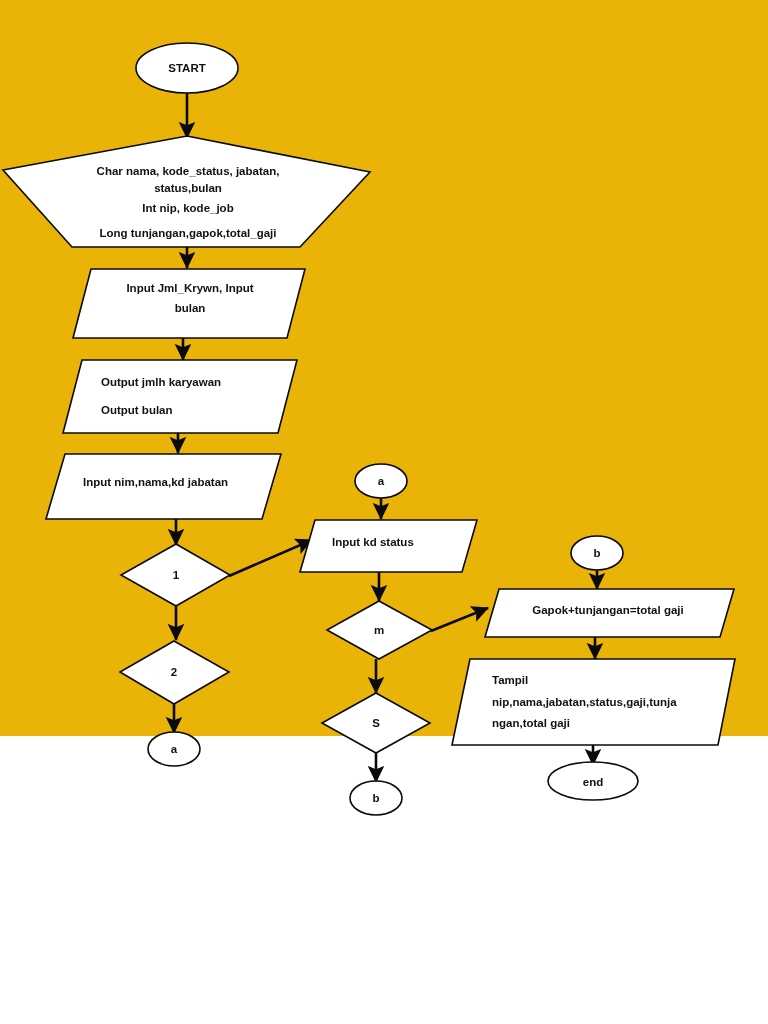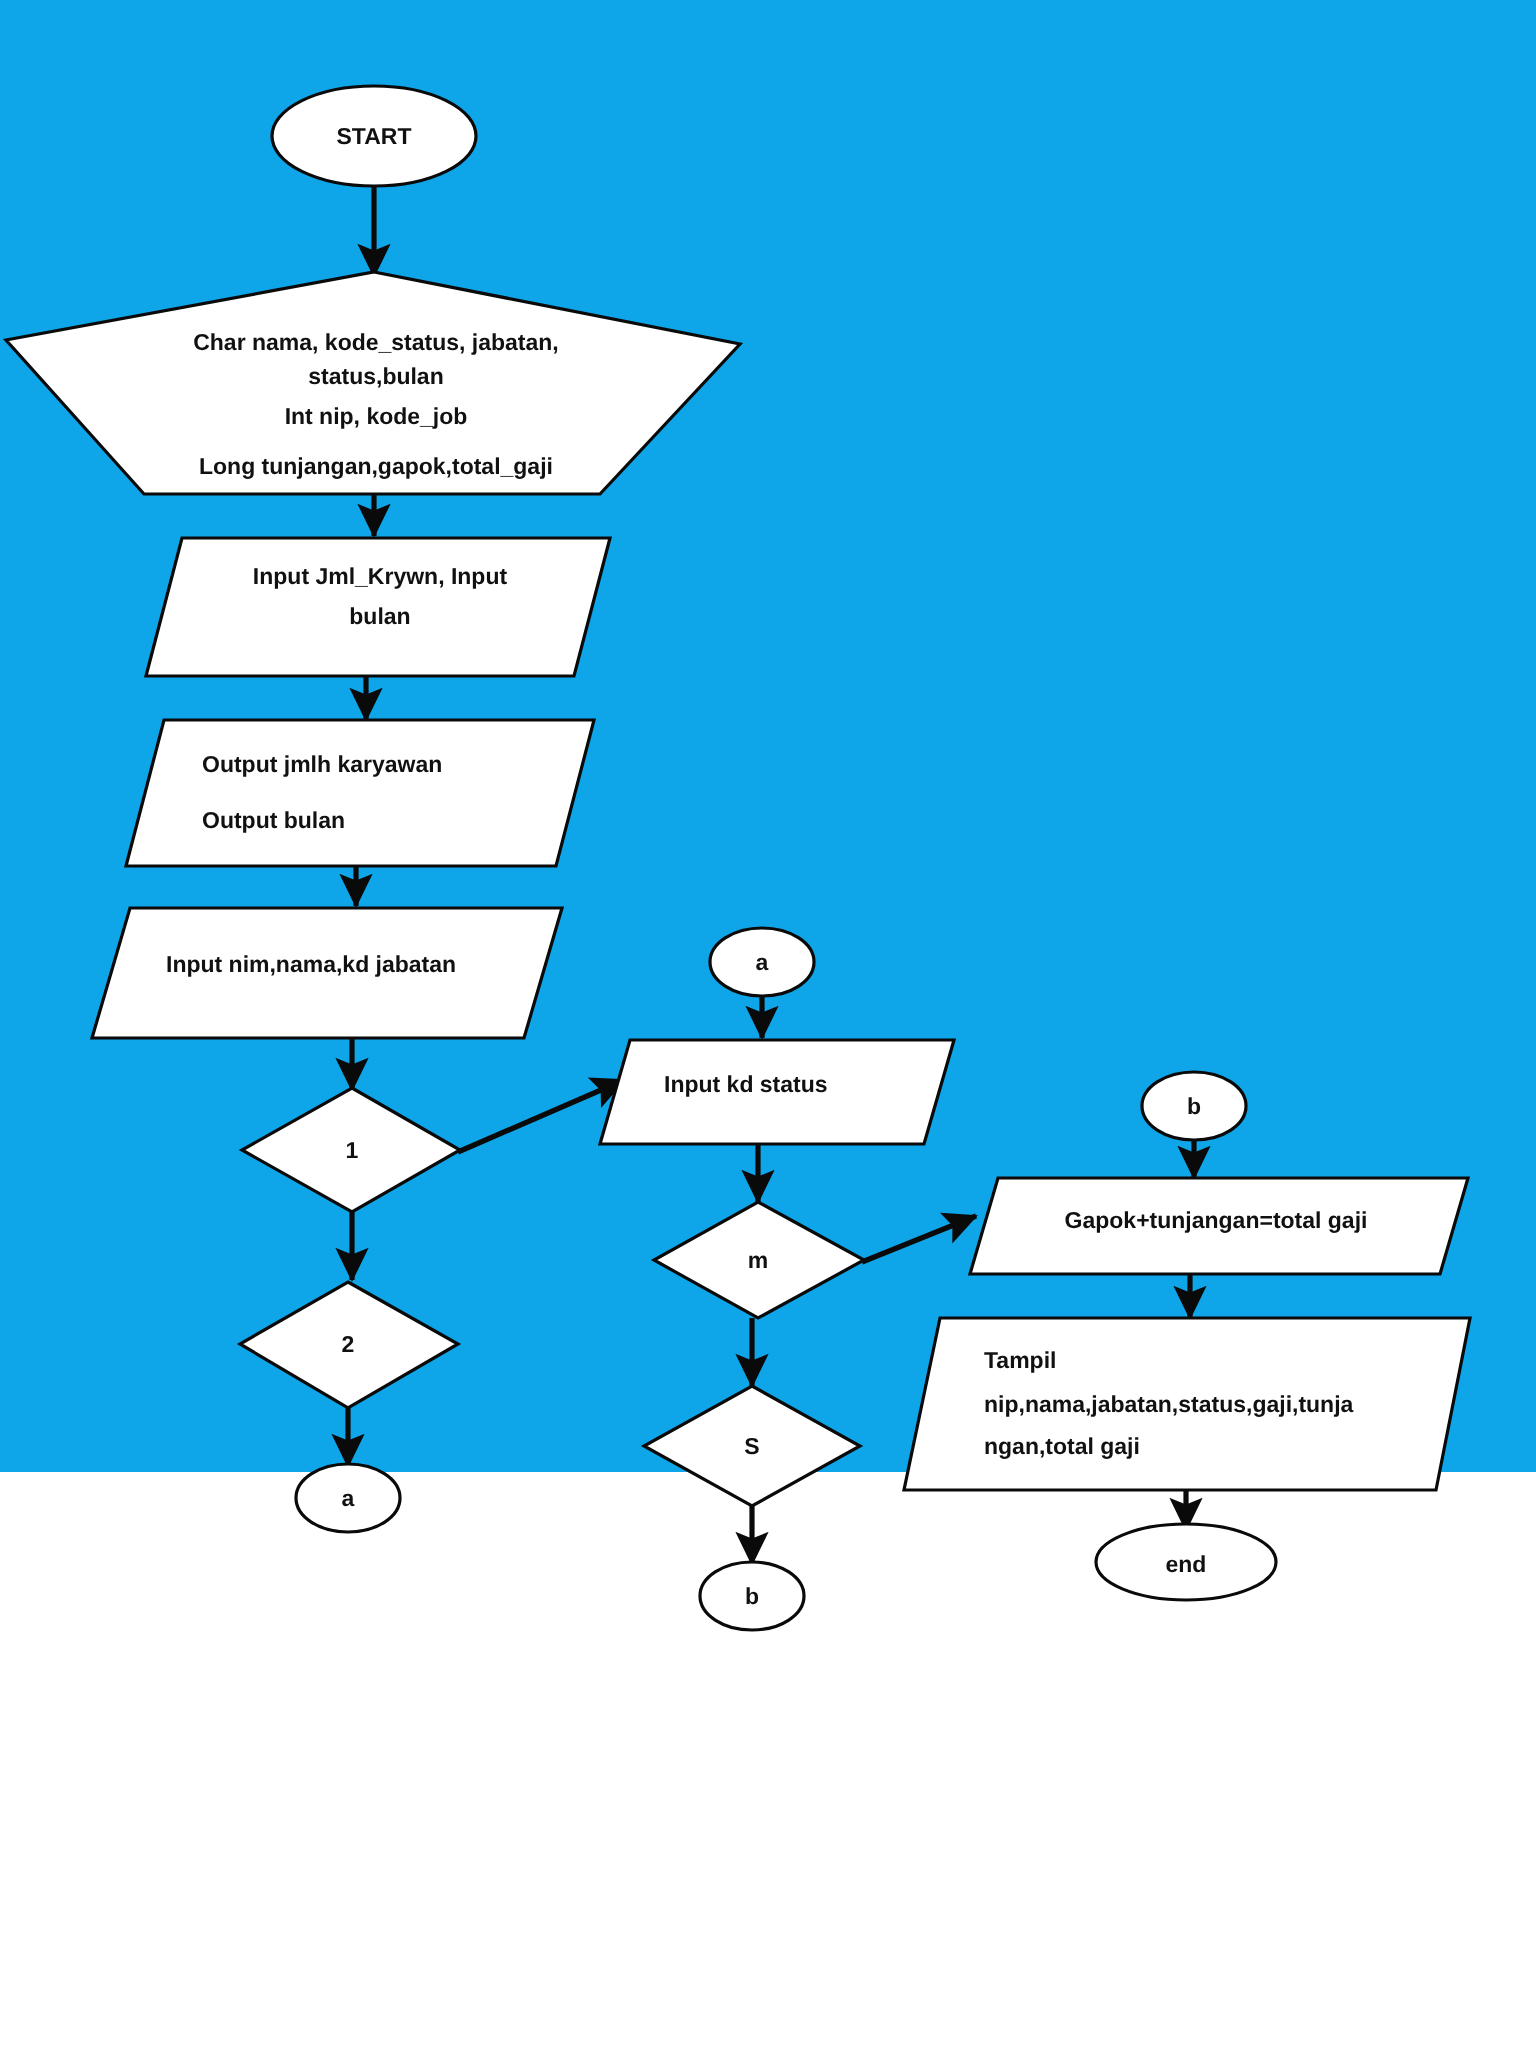--- a/index.html
+++ b/index.html
@@ -11,21 +11,21 @@
   body {
     width: 768px;
     height: 1024px;
     font-family: "Liberation Sans", sans-serif;
     overflow: hidden;
   }
   #flowchart-canvas {
     position: relative;
     width: 768px;
     height: 736px;
-    background: #0ea5e9;
+    background: #eab308;
   }
   svg.fc {
     position: absolute;
     top: 0;
     left: 0;
     width: 768px;
     height: 1024px;
   }
   .shape {
     fill: #ffffff;

